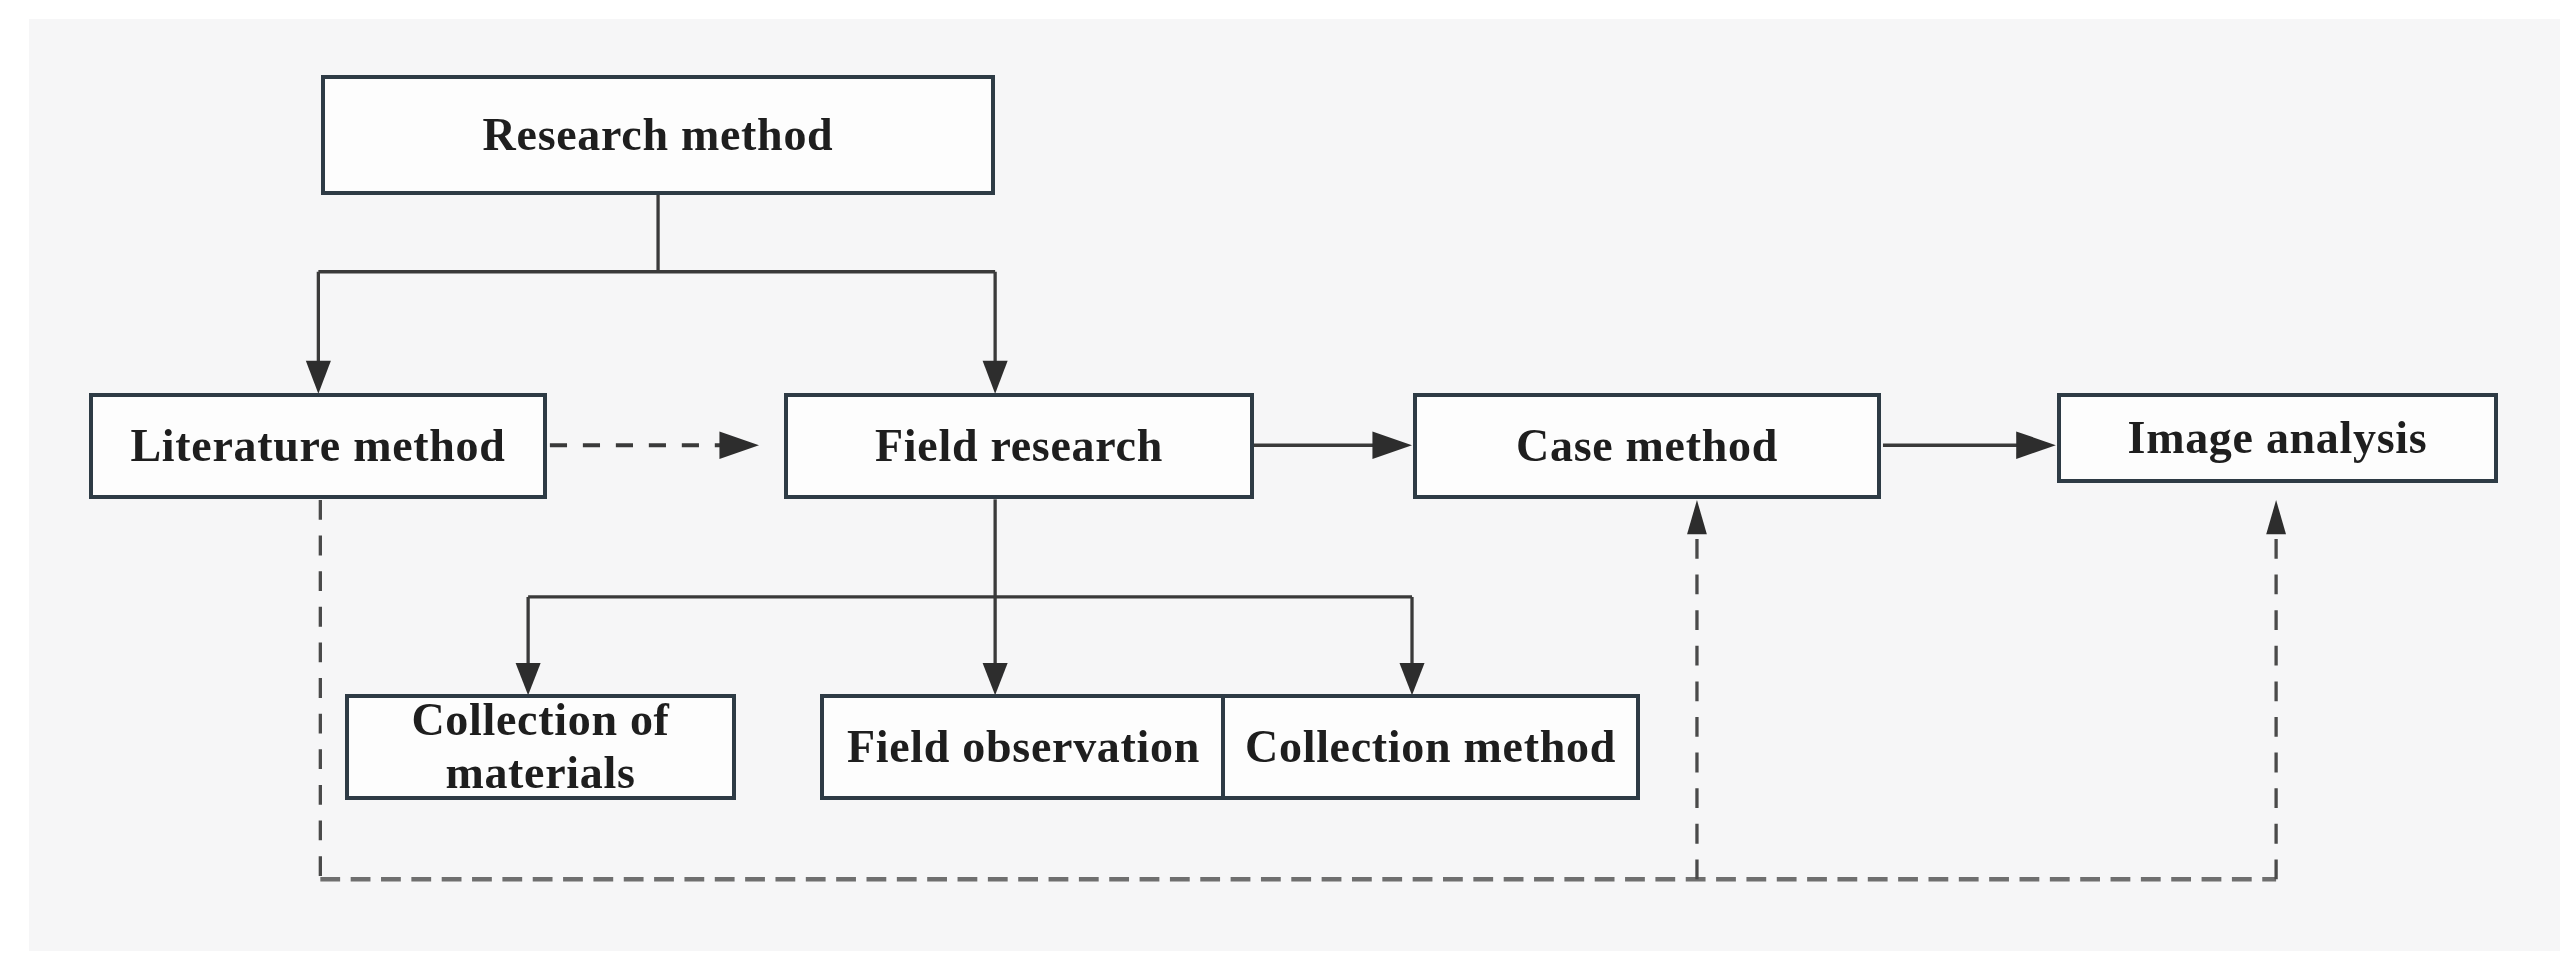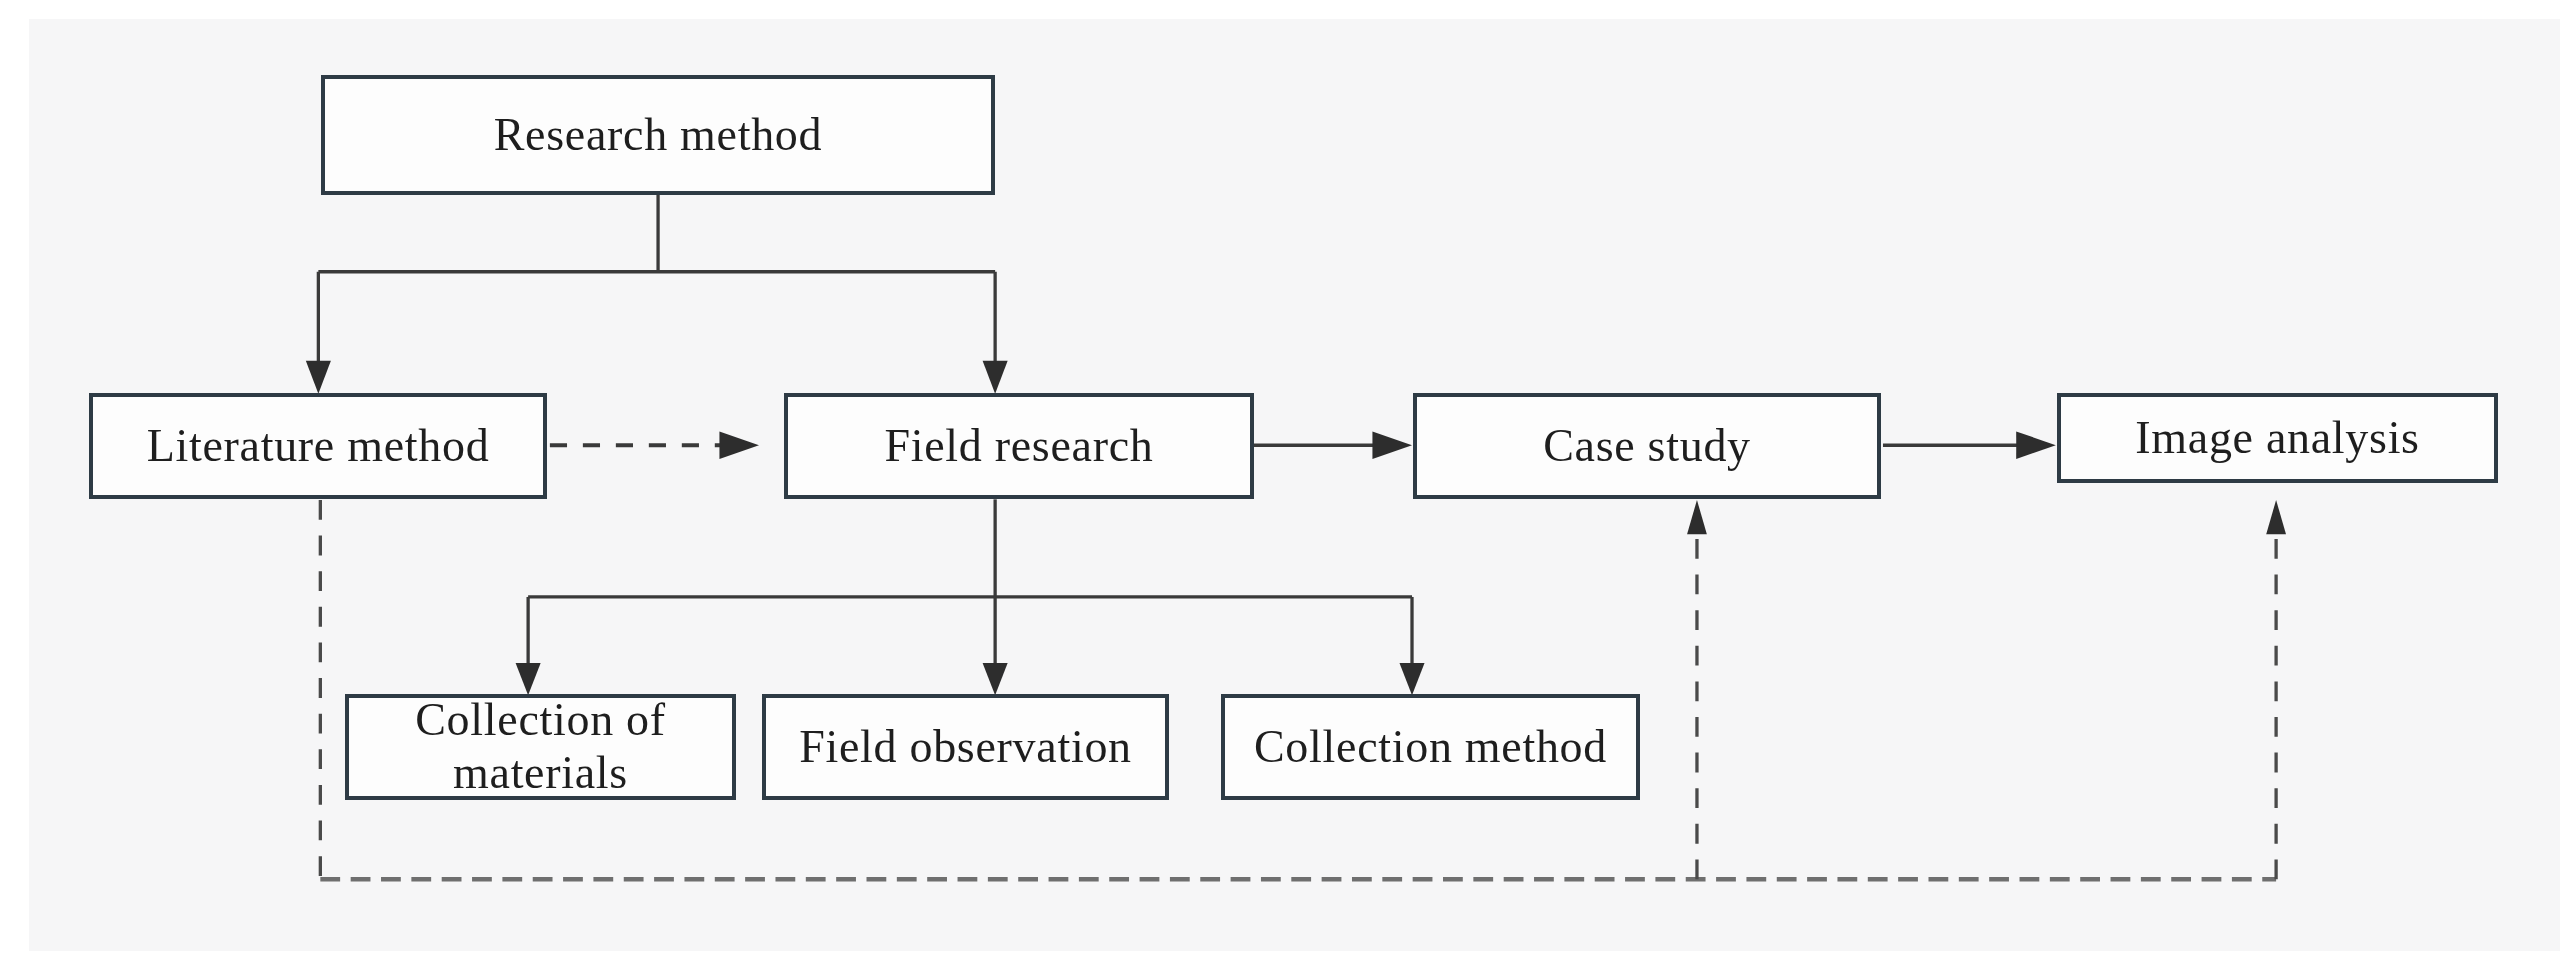--- a/index.html
+++ b/index.html
@@ -36,20 +36,21 @@
     background: #fdfdfd;
     border: 4px solid #2e3b45;
     display: flex;
     align-items: center;
     justify-content: center;
     text-align: center;
     color: #1e1e1e;
     font-size: 46px;
     line-height: 1.15;
     letter-spacing: 0.7px;
+    font-weight: bold;
   }
   .node span { display: block; padding: 0 13px; }
   .solid-line   { stroke: #3a3a3a; stroke-width: 5; fill: none; }
   .dash-line    { stroke: #3a3a3a; stroke-width: 6; fill: none; stroke-dasharray: 26 24; }
   .fb-vline     { stroke: #4a4a4a; stroke-width: 5; fill: none; stroke-dasharray: 30 24; }
   .fb-hline     { stroke: #6f6f6f; stroke-width: 7; fill: none; stroke-dasharray: 30 16; }
   .arrow        { fill: #2d2d2d; stroke: none; }
 </style>
 </head>
 <body>
@@ -132,32 +133,32 @@
 
   <div class="node" style="left:89px; top:393px; width:458px; height:106px;">
     <span>Literature method</span>
   </div>
 
   <div class="node" style="left:784px; top:393px; width:470px; height:106px;">
     <span>Field research</span>
   </div>
 
   <div class="node" style="left:1413px; top:393px; width:468px; height:106px;">
-    <span>Case study</span>
+    <span>Case method</span>
   </div>
 
   <div class="node" style="left:2057px; top:393px; width:441px; height:90px;">
     <span>Image analysis</span>
   </div>
 
   <div class="node" style="left:337px; top:694px; width:391px; height:106px;margin-left:8px;">
     <span>Collection of materials</span>
   </div>
 
-  <div class="node" style="left:762px; top:694px; width:407px; height:106px;">
+  <div class="node" style="left:820px; top:694px; width:407px; height:106px;">
     <span>Field observation</span>
   </div>
 
   <div class="node" style="left:1221px; top:694px; width:419px; height:106px;">
     <span>Collection method</span>
   </div>
 
 </div>
 
 

